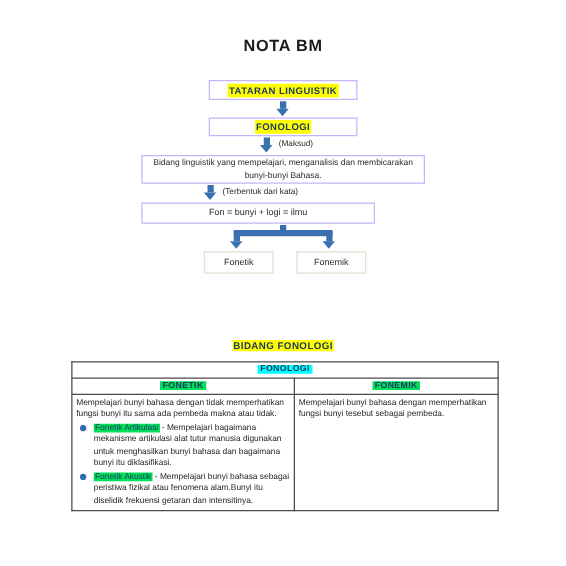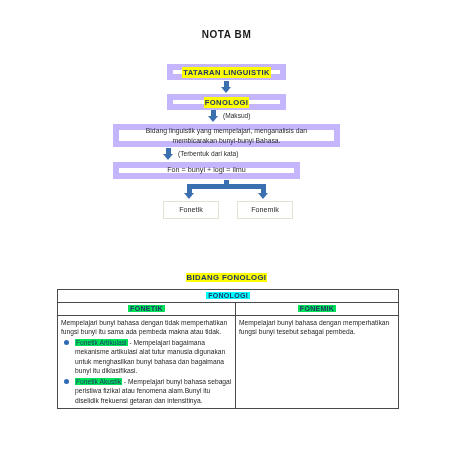--- a/index.html
+++ b/index.html
@@ -8,37 +8,37 @@
     background: #ffffff;
     font-family: "Liberation Sans", sans-serif;
     overflow: hidden;
   }
   .page { position: relative; width: 453px; height: 453px; background:#fff; }
 
   
   .doc-title {
     position: absolute; left: 0; top: 29px; width: 453px;
     text-align: center;
-    font-size: 10px; font-weight: bold; letter-spacing: .6px;
+    font-size: 13px; font-weight: bold; letter-spacing: .6px;
     color: #1a1a1a;
   }
 
   
   .fbox {
     position: absolute;
     border: 1px solid #e2e0d0;
     background: #ffffff;
     display: flex; align-items: center; justify-content: center;
     text-align: center;
     font-size: 7.2px;
     color: #2b2b2b;
     line-height: 1.45;
     padding: 2px 4px;
   }
-  .fbox.blue-border { border: 6px solid #c4b5fd; }
+  .fbox.blue-border { border: 1px solid #c4b5fd; }
 
   .hl-yellow {
     background: #ffff00;
     color: #1f3864;
     font-weight: bold;
     font-size: 7.6px;
     letter-spacing: .35px;
     padding: 0 1px;
   }
 

